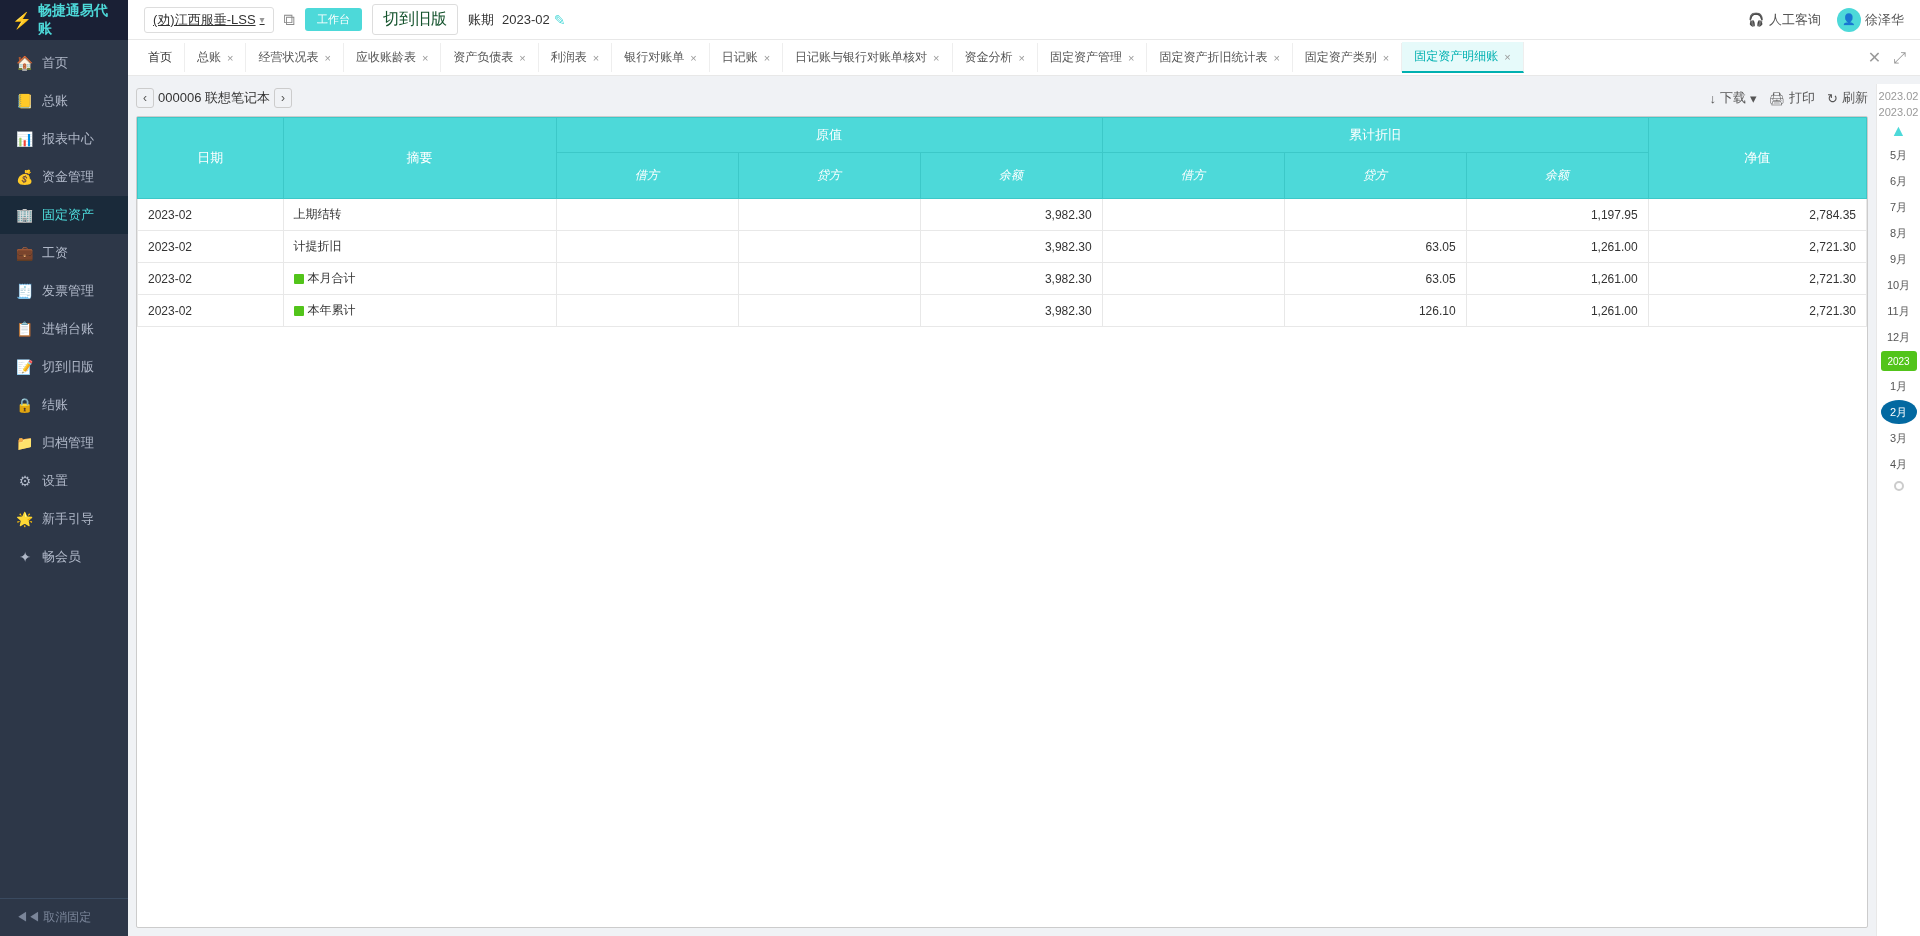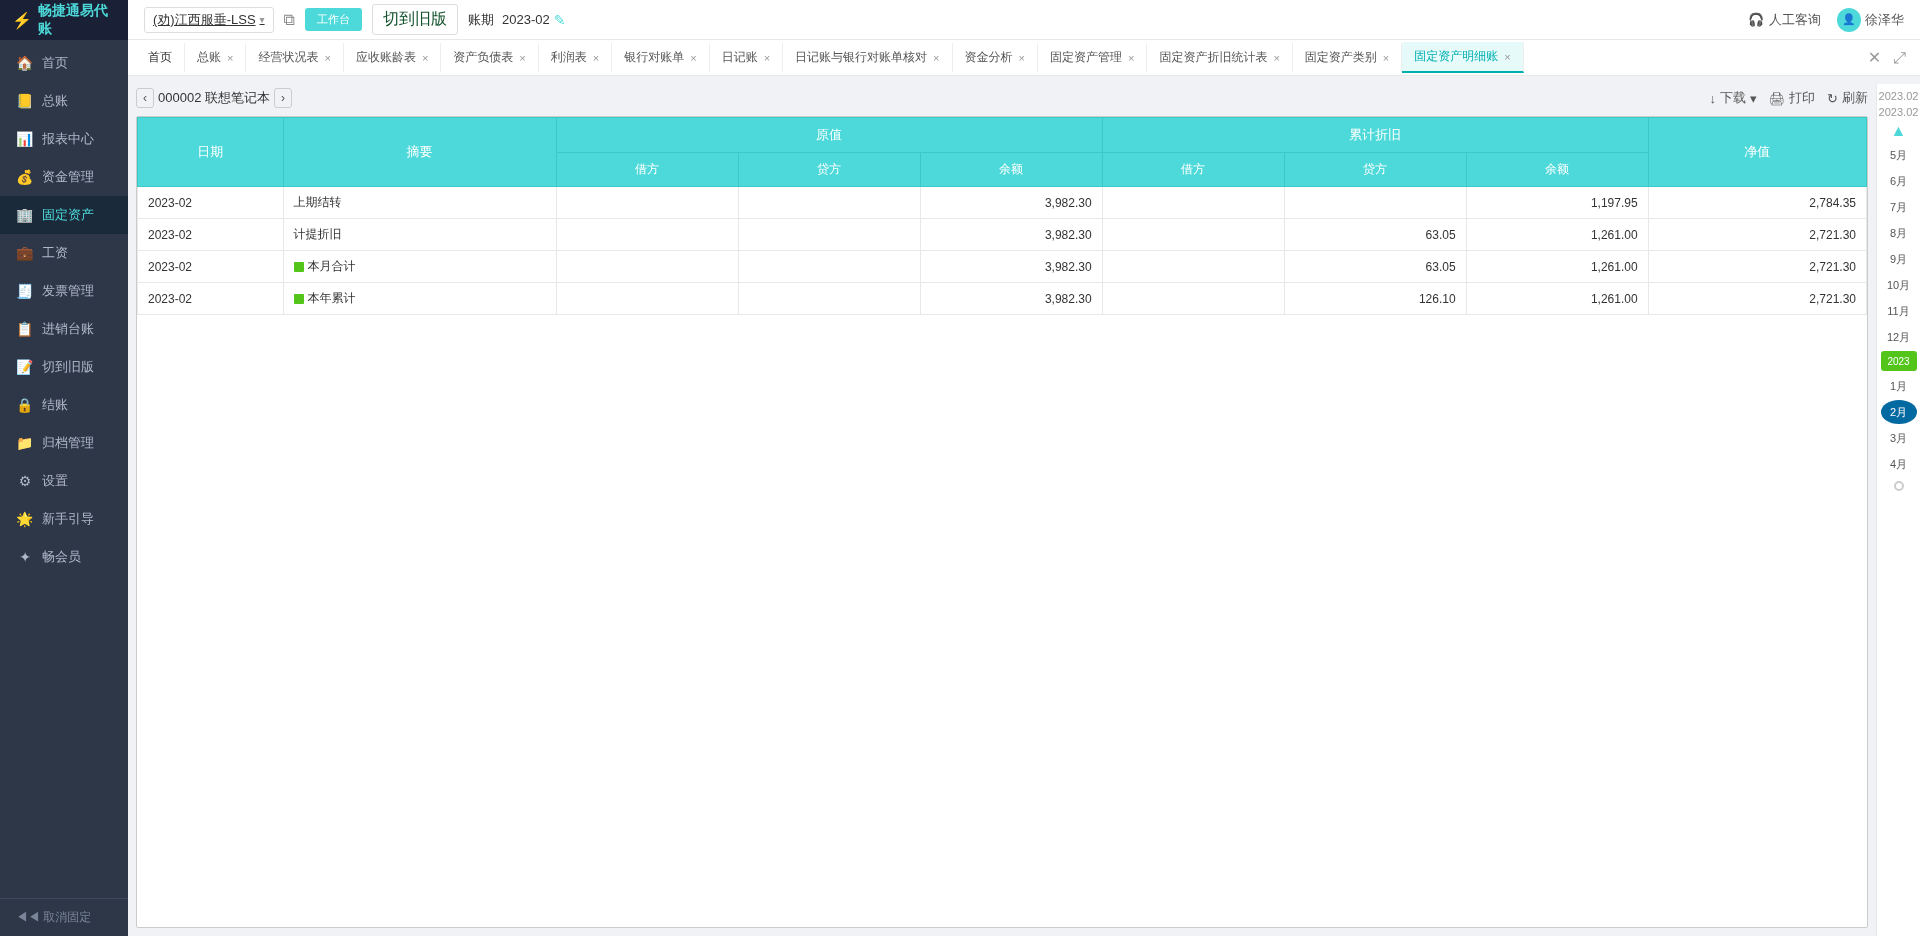--- a/index.html
+++ b/index.html
@@ -236,25 +236,26 @@
       text-align: center;
       border: 1px solid #3cc8c8;
       font-weight: normal;
       font-size: 13px;
     }
     .th-sub {
       background: #4dd9d9;
       color: #fff;
     }
     .th-sub th {
-      padding: 8px 10px;
+      padding: 14px 10px;
       text-align: center;
       border: 1px solid #3cc8c8;
       font-weight: normal;
       font-size: 12px;
+      font-style: italic;
     }
     tbody tr { border-bottom: 1px solid #e8e8e8; }
     tbody td {
       padding: 7px 10px;
       text-align: center;
       border: 1px solid #e8e8e8;
       color: #333;
       font-size: 12px;
     }
     tbody td.left { text-align: left; }
@@ -487,21 +488,21 @@
       <span class="tabbar-action-btn">⤢</span>
     </div>
   </div>
 
   <div class="content-area">
 
     <div class="main-content">
 
       <div class="subnav">
         <button class="subnav-btn">‹</button>
-        <span class="subnav-item">000002 联想笔记本</span>
+        <span class="subnav-item">000006 联想笔记本</span>
         <button class="subnav-btn">›</button>
         <div class="subnav-actions">
           <div class="subnav-action-btn">
             <span>↓</span>
             <span>下载</span>
             <span>▾</span>
           </div>
           <div class="subnav-action-btn">
             <span>🖨</span>
             <span>打印</span>

